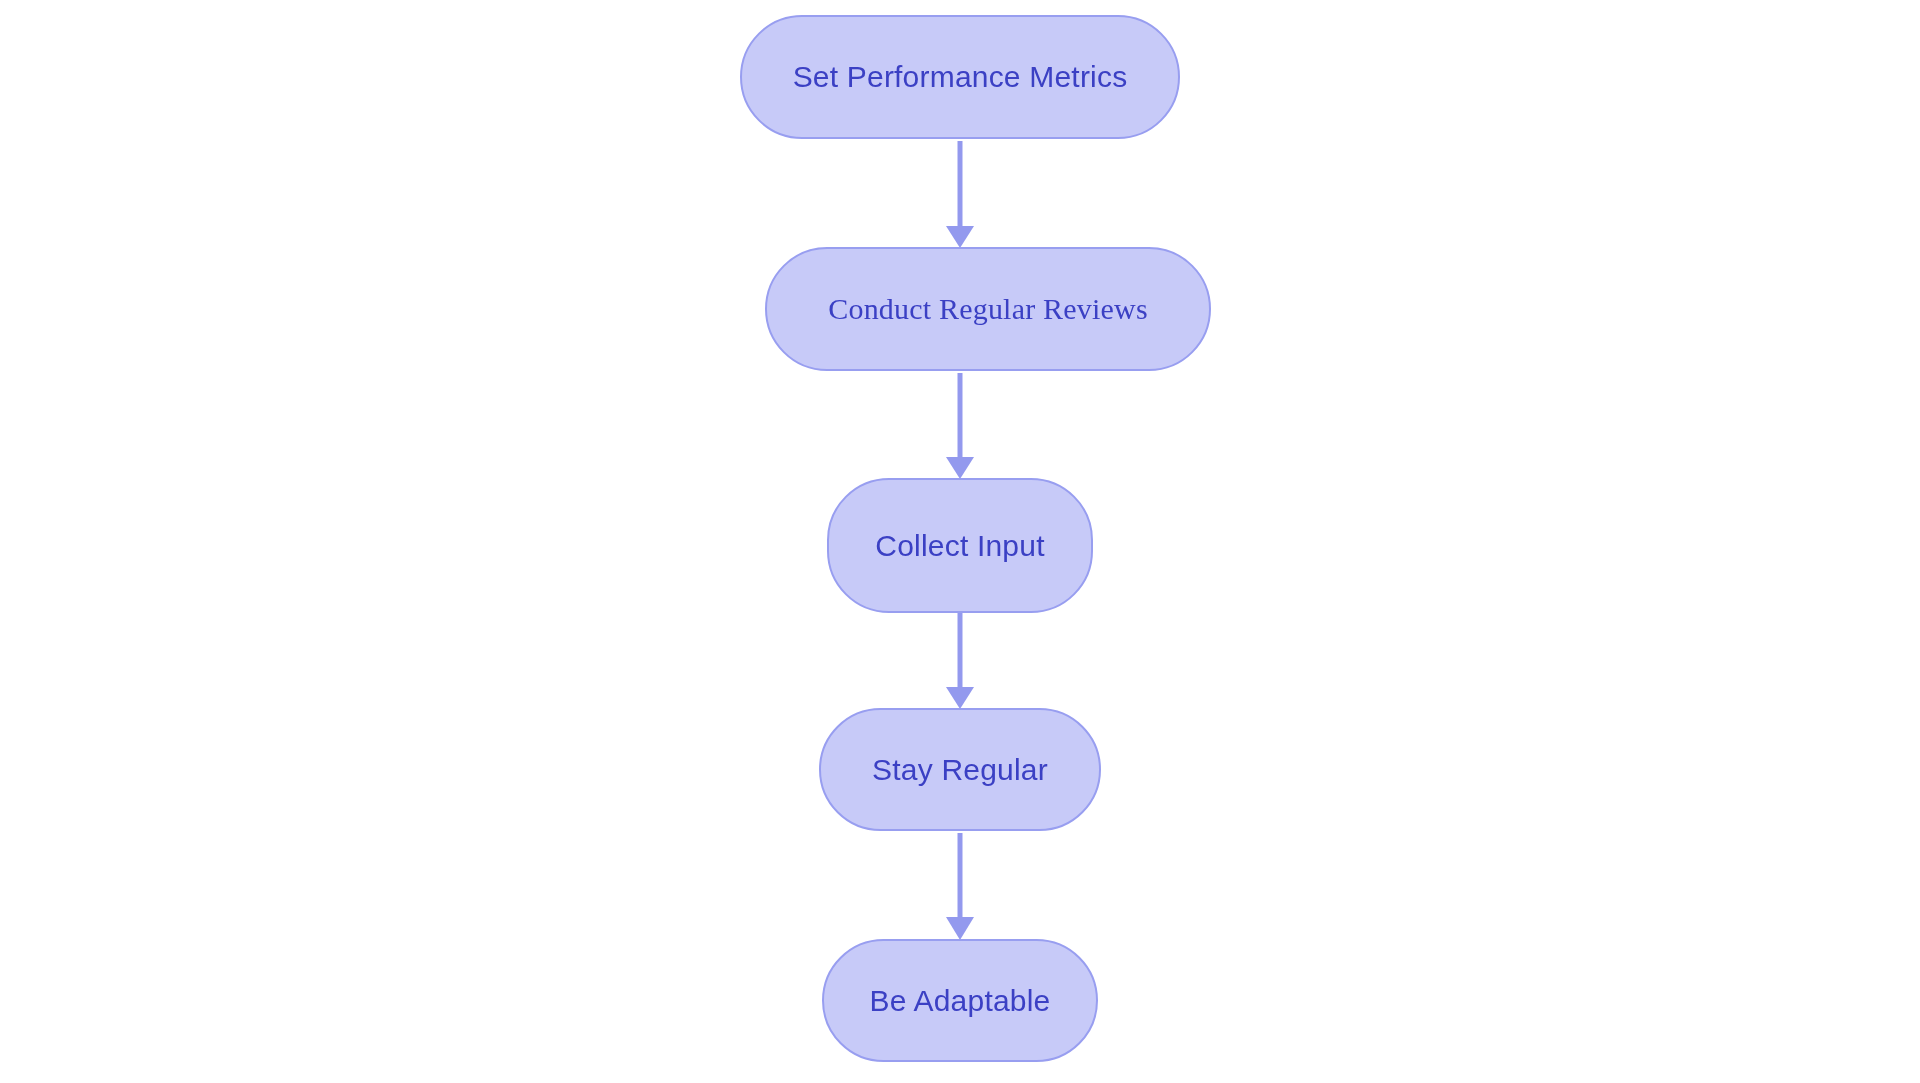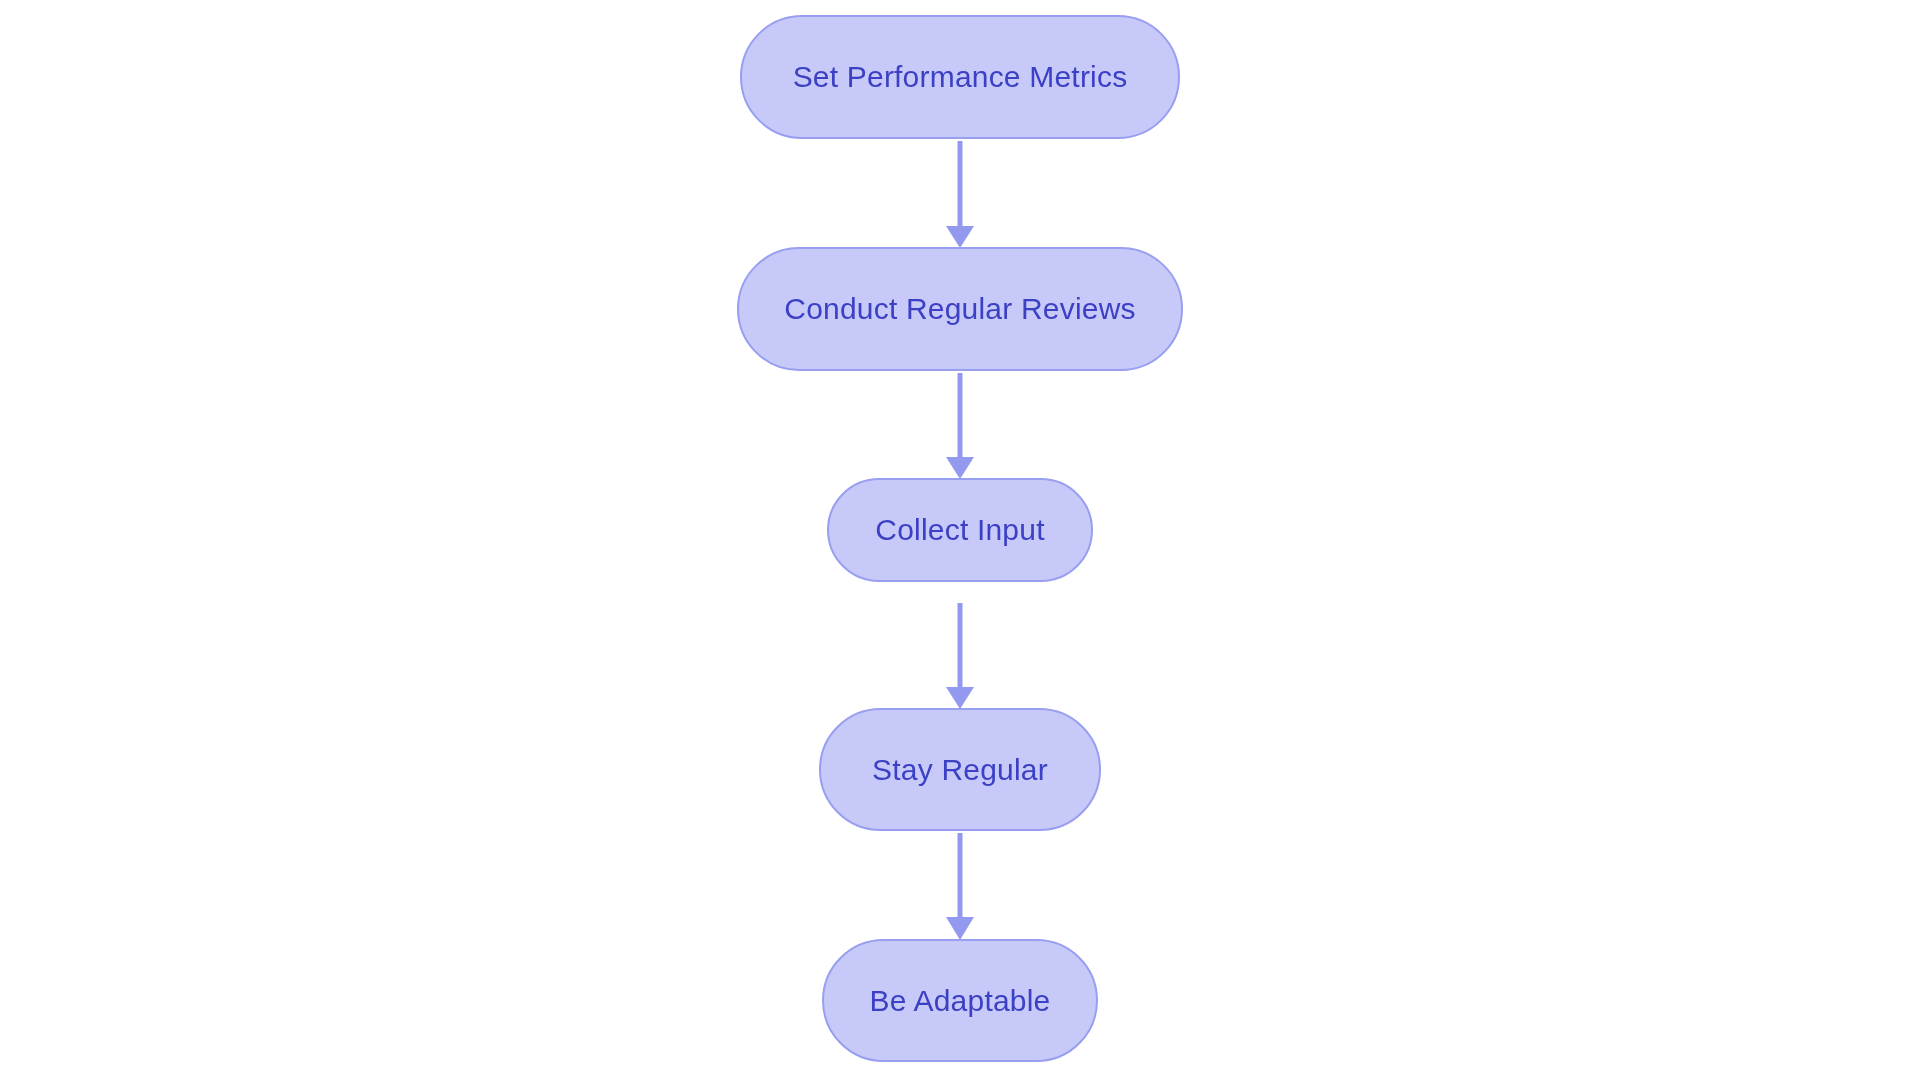--- a/index.html
+++ b/index.html
@@ -42,22 +42,22 @@
     border: 2px solid var(--node-border, #989ef0);
     border-radius: 62px;
     color: var(--node-text, #3b40c4);
     font-size: 30px;
     line-height: 1;
     letter-spacing: 0.2px;
     white-space: nowrap;
     text-align: center;
   }
   .node-1 { left: 740px; top: 15px;  width: 440px; height: 124px; }
-  .node-2 { left: 737px; top: 247px; width: 446px; height: 124px; }
-  .node-3 { left: 827px; top: 478px; width: 266px; height: 104px; }
+  .node-2 { left: 765px; top: 247px; width: 446px; height: 124px; font-family: Liberation Serif, serif; }
+  .node-3 { left: 827px; top: 478px; width: 266px; height: 135px; }
   .node-4 { left: 819px; top: 708px; width: 282px; height: 123px; }
   .node-5 { left: 822px; top: 939px; width: 276px; height: 123px; }
 </style>
 </head>
 <body>
 
 <div class="canvas">
 
   <svg class="arrows" width="1920" height="1083" viewBox="0 0 1920 1083">
     <g>

